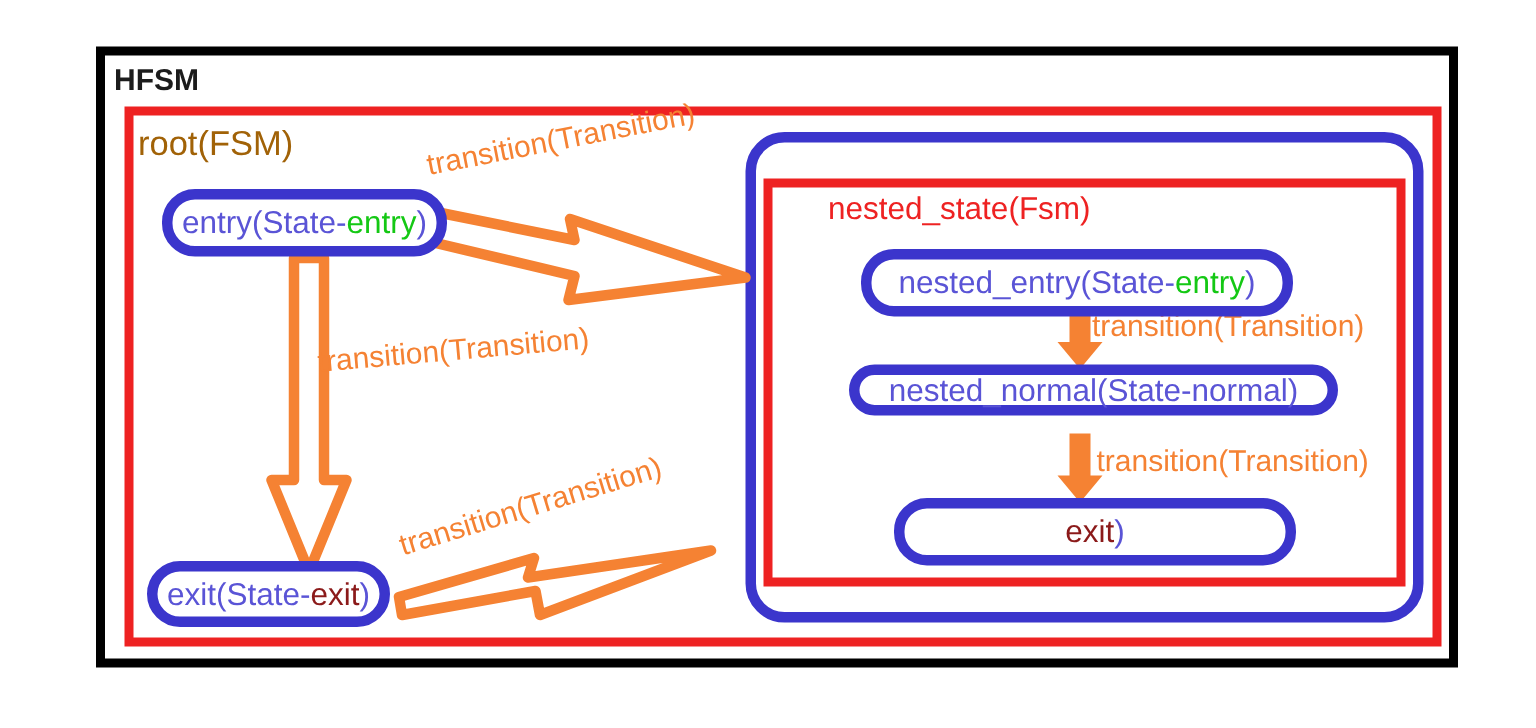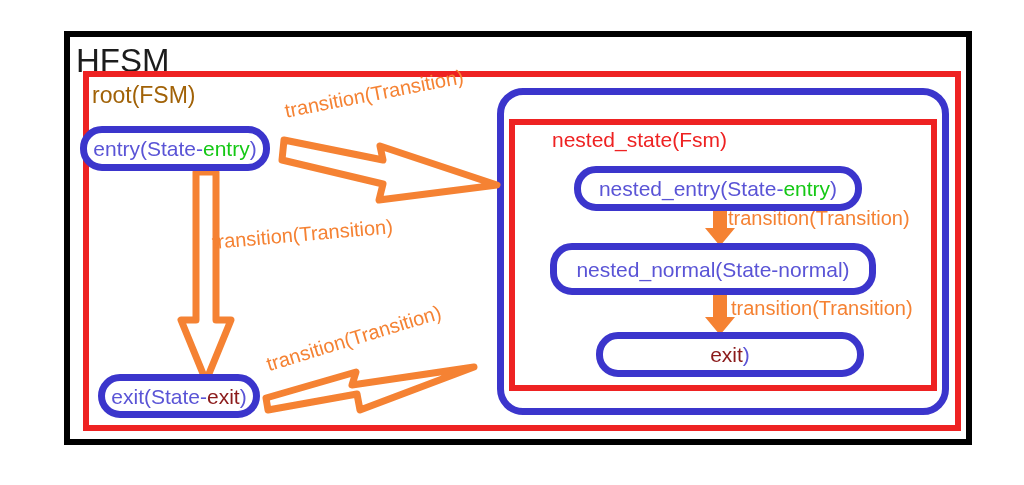--- a/index.html
+++ b/index.html
@@ -24,24 +24,25 @@
     width: 908px;
     height: 414px;
     border: 6px solid #000000;
     box-sizing: border-box;
     background: #ffffff;
   }
   .label-hfsm {
     position: absolute;
     left: 76px;
     top: 44px;
-    font-size: 33px;
+    font-size: 20px;
     color: #1c1c1c;
     line-height: 1;
     white-space: nowrap;
+    font-weight: bold;
   }
 
   .frame-root {
     position: absolute;
     left: 83px;
     top: 71px;
     width: 878px;
     height: 360px;
     border: 6px solid #ee2222;
     box-sizing: border-box;
@@ -111,24 +112,24 @@
     align-items: center;
     justify-content: center;
     white-space: nowrap;
     color: #5a54d6;
     font-size: 21px;
     line-height: 1;
   }
   .state .accent-green { color: #14c814; }
   .state .accent-darkred { color: #8b1a1a; }
 
-  #state-entry      { left: 80px;  top: 126px; width: 190px; height: 45px; }
+  #state-entry      { left: 108px;  top: 126px; width: 190px; height: 45px; }
   #state-exit       { left: 98px;  top: 374px; width: 162px; height: 44px; }
   #state-nested-entry  { left: 574px; top: 166px; width: 288px; height: 45px; }
-  #state-nested-normal { left: 550px; top: 243px; width: 326px; height: 52px; }
+  #state-nested-normal { left: 566px; top: 243px; width: 326px; height: 34px; }
   #state-nested-exit   { left: 596px; top: 332px; width: 268px; height: 45px; }
 
   
   #edges {
     position: absolute;
     left: 0; top: 0;
     width: 1024px;
     height: 485px;
     pointer-events: none;
   }

